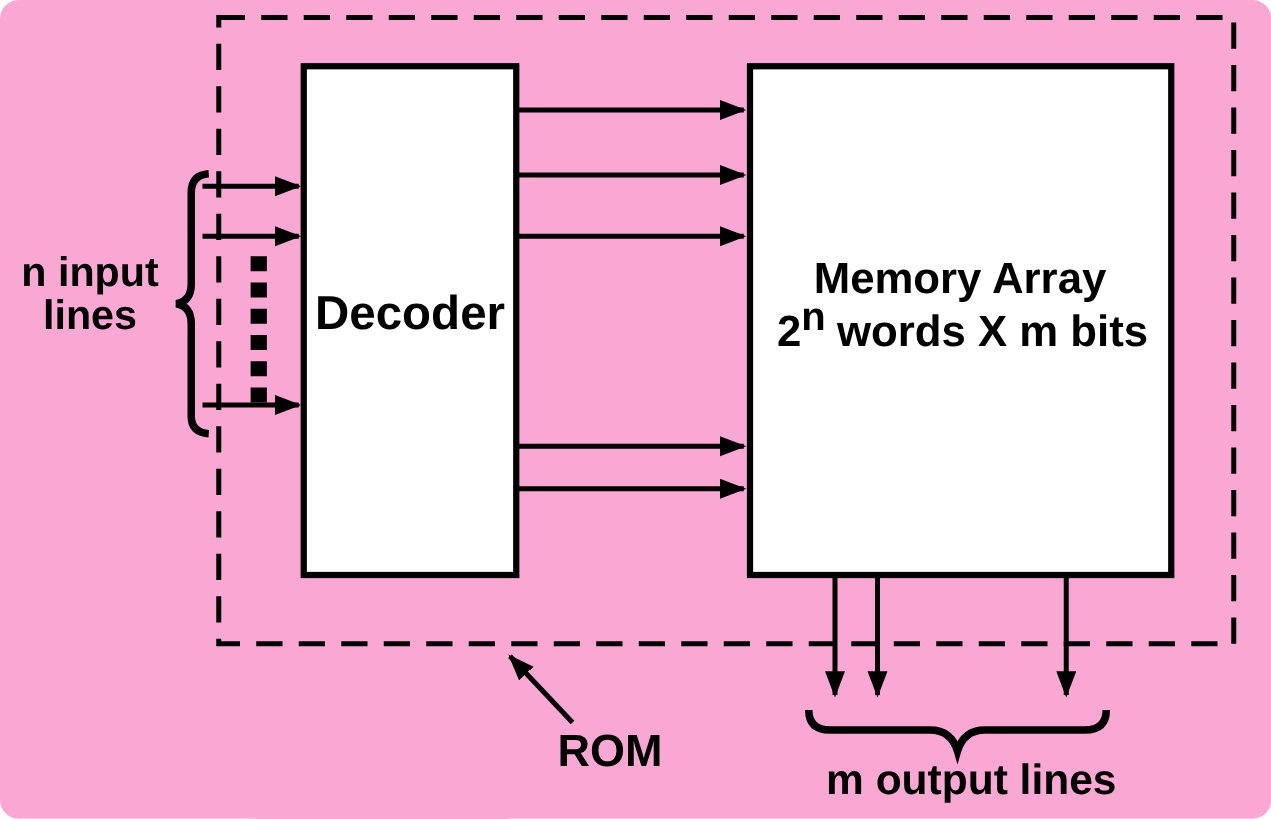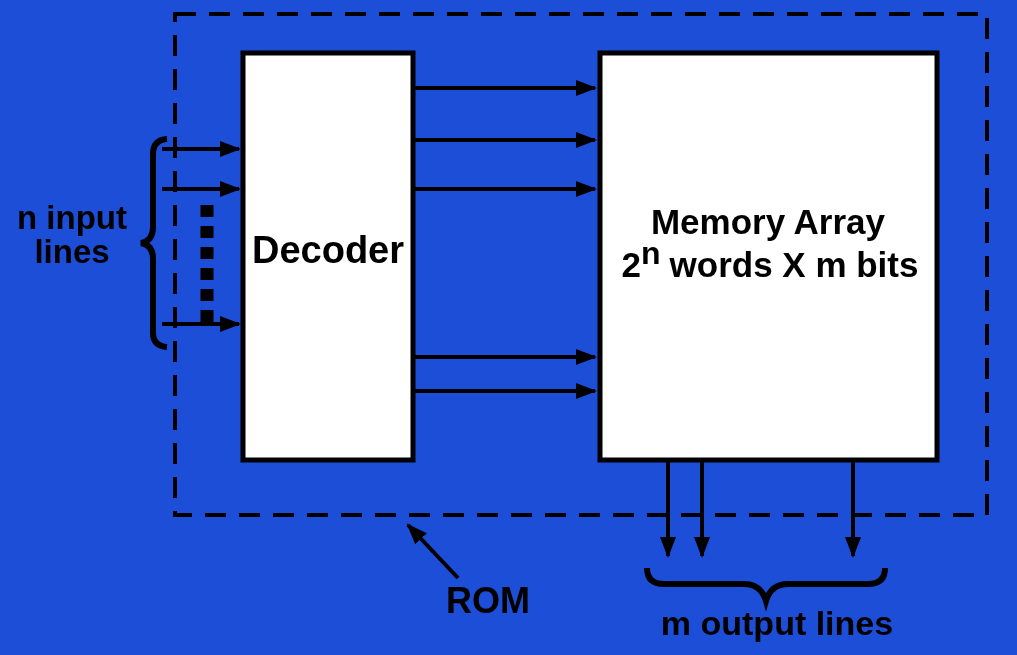--- a/index.html
+++ b/index.html
@@ -4,22 +4,23 @@
 <style>
   html, body {
     margin: 0;
     padding: 0;
     background: #ffffff;
   }
   .stage {
     position: relative;
     width: 1017px;
     height: 655px;
-    background: #1d4ed8;
+    background: #f9a8d4;
     overflow: hidden;
+    border-radius: 15px;
   }
   svg {
     display: block;
   }
   svg .shape {
     stroke: #000000;
     fill: none;
   }
   svg .boxfill {
     fill: #ffffff;

